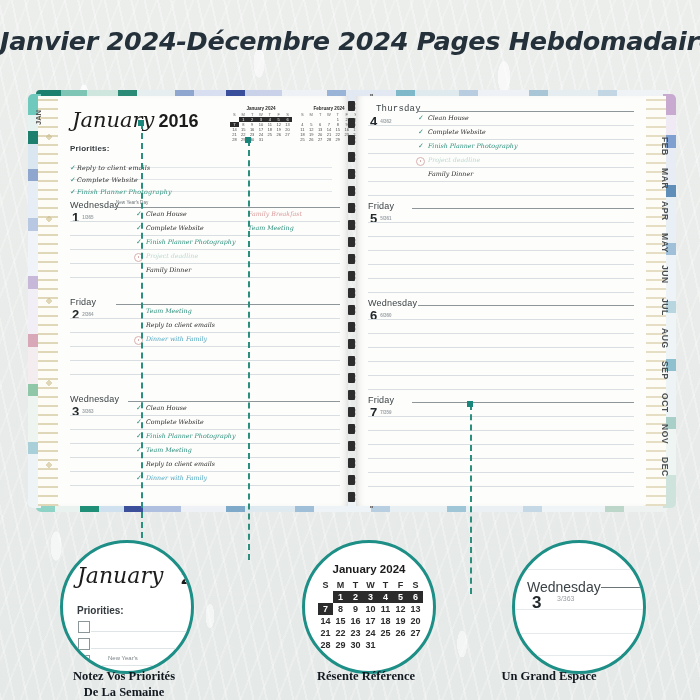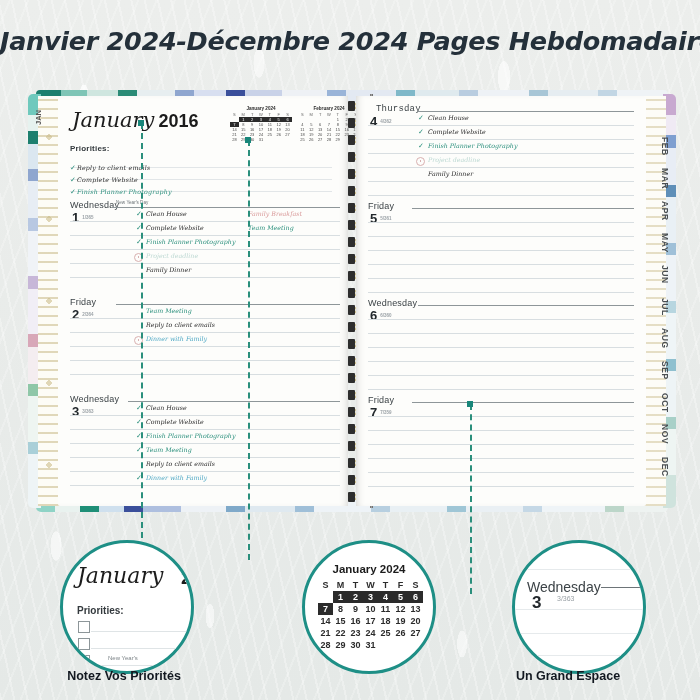--- a/index.html
+++ b/index.html
@@ -120,21 +120,21 @@
   .ev.lite{color:#bcd8d2;}
   .ev.blue{color:#4fa8c4;}
   .clock{position:absolute;width:7px;height:7px;border:1px solid #d8b0b0;border-radius:50%;}
   .clock::after{content:"";position:absolute;left:2.5px;top:1.5px;width:1px;height:2.5px;background:#d8b0b0;}
   .holiday{position:absolute;font-size:4.6px;color:#6d7478;}
   
   .vdash{position:absolute;border-left:2px dashed #2a8f7c;}
   .sqdot{position:absolute;width:6px;height:6px;background:#18867a;}
   
   .circ{position:absolute;border-radius:50%;border:3.5px solid #1e8f86;background:#fff;overflow:hidden;}
-  .cap{position:absolute;text-align:center;font-family:Liberation Sans, sans-serif;font-weight:bold;
+  .cap{position:absolute;text-align:center;font-family:Liberation Serif, serif;font-weight:bold;
     font-size:12.5px;color:#121820;line-height:16px;}
   .cal2 table{border-collapse:collapse;}
   .cal2 td,.cal2 th{width:15px;height:12px;font-size:9px;text-align:center;color:#2b2b2b;font-weight:bold;padding:0;}
   .cal2 th{font-size:9px;color:#2b2b2b;}
   .cal2 td.mark{background:#2b2b2b;color:#fff;}
   .cal2 td.dim{color:#2b2b2b;}
 </style>
 </head>
 <body>
 
@@ -533,20 +533,21 @@
   <div style="position:absolute;left:15px;top:78px;width:10px;height:10px;border:1.3px solid #8d9699;"></div>
   <div style="position:absolute;left:15px;top:95px;width:10px;height:10px;border:1.3px solid #8d9699;"></div>
   <div style="position:absolute;left:15px;top:112px;width:10px;height:10px;border:1.3px solid #8d9699;"></div>
   <div style="position:absolute;left:28px;top:88px;width:100px;height:1px;background:#dfe4e6;"></div>
   <div style="position:absolute;left:28px;top:105px;width:100px;height:1px;background:#dfe4e6;"></div>
   <div style="position:absolute;left:28px;top:122px;width:100px;height:1px;background:#dfe4e6;"></div>
   <div style="position:absolute;left:45px;top:112px;font-size:6px;color:#7d8488;">New Year's</div>
 </div>
 <div class="cap" style="left:28px;top:668px;width:192px;">
   <div>Notez Vos Priorités</div>
+  <div>De La Semaine</div>
 </div>
 
 <div class="circ" style="left:302px;top:540px;width:128px;height:128px;">
   <div style="position:absolute;left:0;right:0;top:20px;text-align:center;font-size:11.5px;font-weight:bold;color:#1c1c1c;">January 2024</div>
   <div class="cal2" id="cal2" style="position:absolute;left:13px;top:36px;">
       <table>
         <tbody>
           <tr>
             <th>S</th>
             <th>M</th>
@@ -599,27 +600,28 @@
             <td class="dim">31</td>
             <td class="dim"></td>
             <td class="dim"></td>
             <td class="dim"></td>
           </tr>
         </tbody>
       </table>
     </div>
 </div>
 <div class="cap" style="left:270px;top:668px;width:192px;">
+  <div>Résente  Référence</div>
 </div>
 
 <div class="circ" style="left:512px;top:540px;width:128px;height:128px;">
   <div style="position:absolute;left:0;top:26px;width:128px;height:1px;background:#e6eaec;"></div>
   <div style="position:absolute;left:0;top:66px;width:128px;height:1px;background:#e6eaec;"></div>
   <div style="position:absolute;left:0;top:90px;width:128px;height:1px;background:#e6eaec;"></div>
   <div style="position:absolute;left:0;top:112px;width:128px;height:1px;background:#e6eaec;"></div>
   <div style="position:absolute;left:12px;top:36px;font-size:14px;color:#3c4347;">Wednesday</div>
   <div style="position:absolute;left:86px;top:44px;width:44px;height:1px;background:#6d7478;"></div>
   <div style="position:absolute;left:17px;top:50px;font-size:17px;font-weight:bold;color:#22282c;">3</div>
   <div style="position:absolute;left:42px;top:52px;font-size:7px;color:#9aa1a6;">3/363</div>
 </div>
-<div class="cap" style="left:472px;top:668px;width:192px;">
+<div class="cap" style="left:453px;top:668px;width:192px;">
   <div>Un Grand Espace</div>
 </div>
 
 </body></html>

